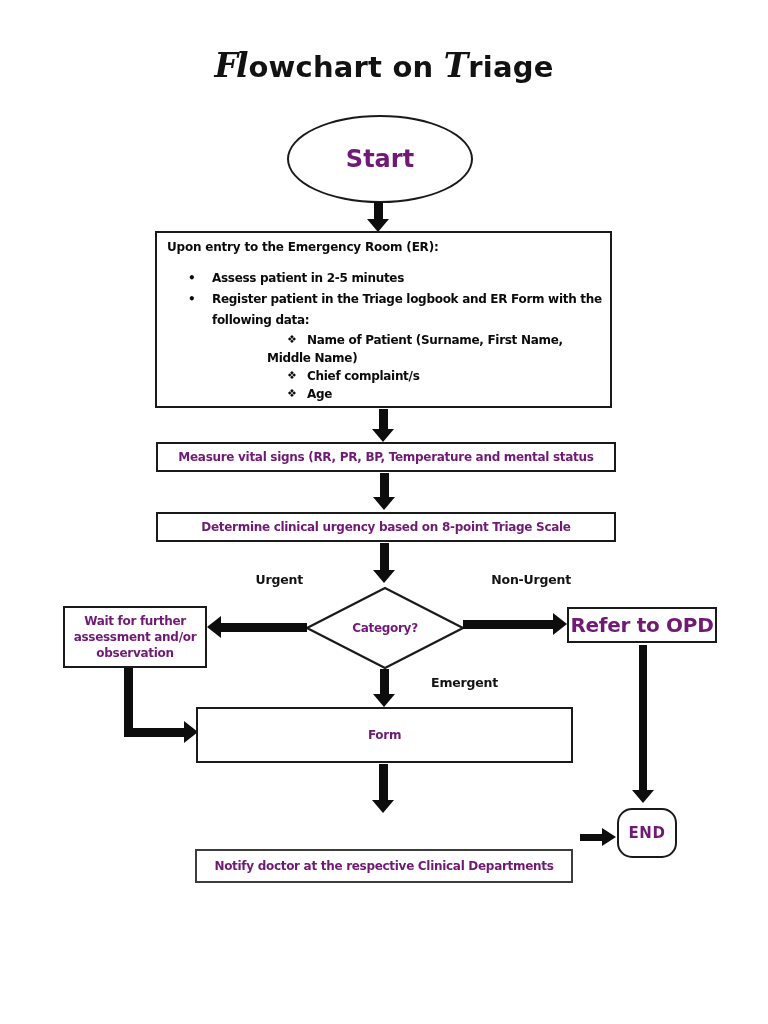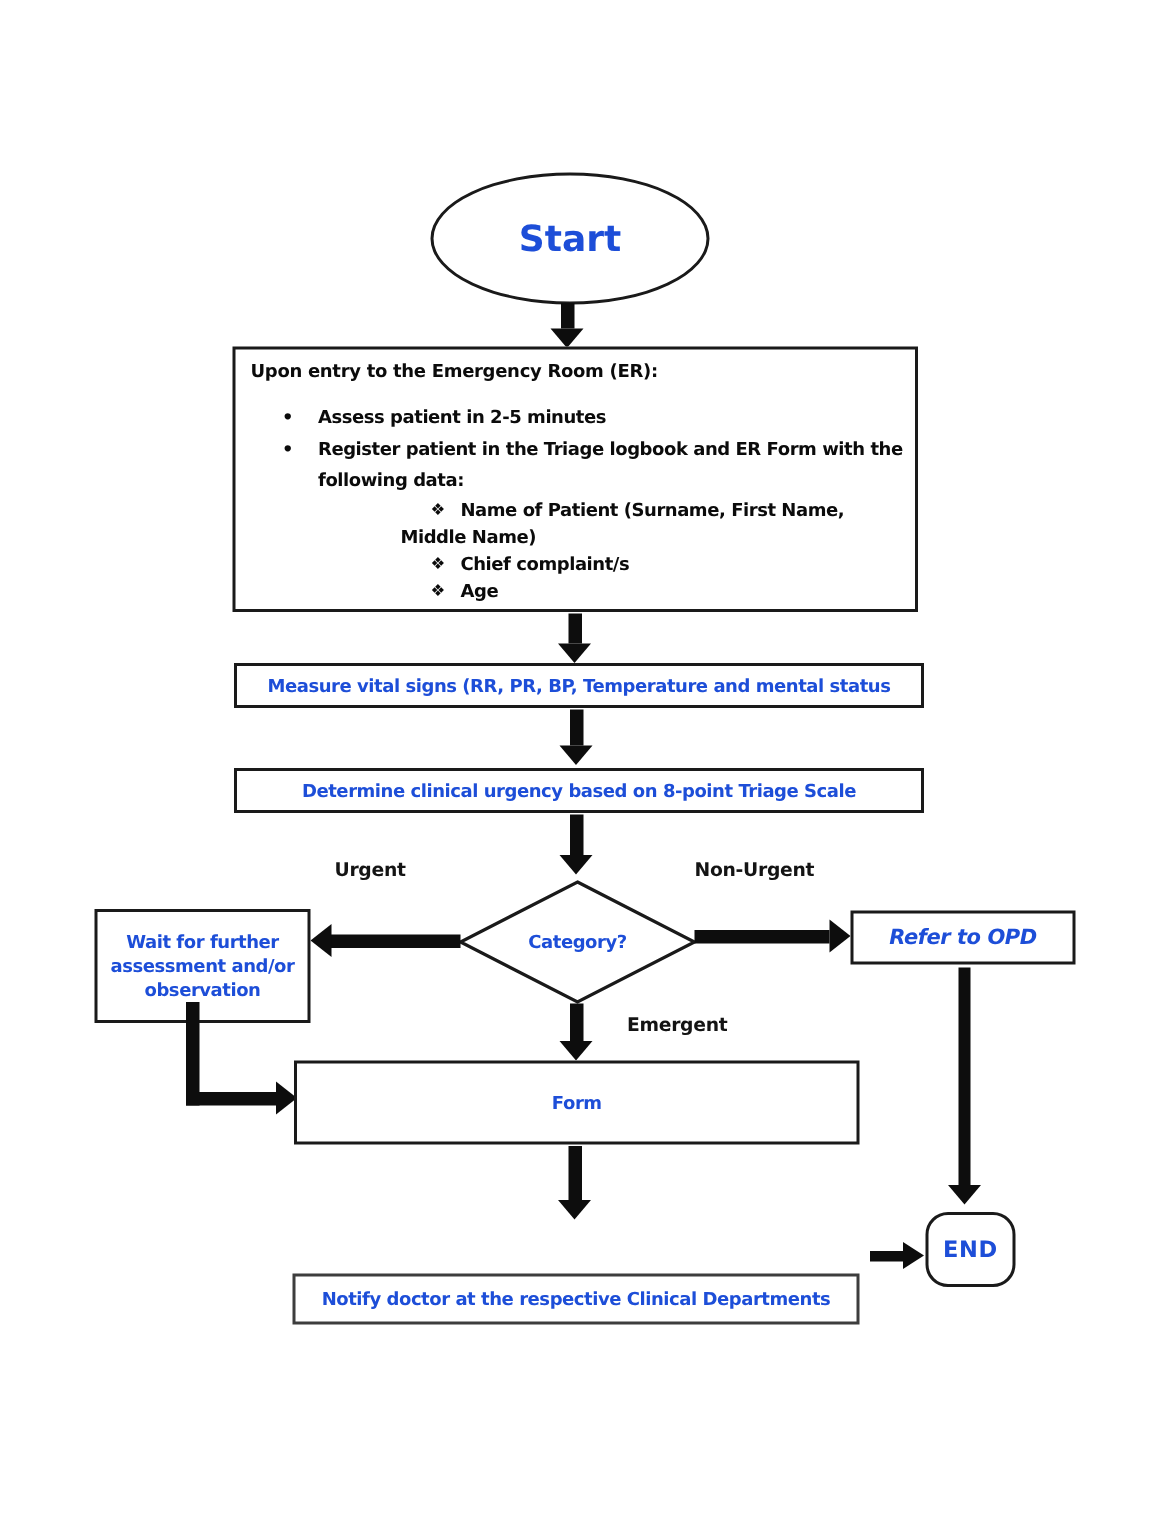--- a/index.html
+++ b/index.html
@@ -17,38 +17,38 @@
     font-family:"DejaVu Serif","Liberation Serif",serif;
     font-style:italic;font-weight:900;font-size:33px;letter-spacing:-2px;
     padding-right:2px;
   }
   
   .node{
     position:absolute;box-sizing:border-box;background:#ffffff;
     border:2px solid #1a1a1a;
   }
   .node-text{
-    font-size:12px;font-weight:bold;letter-spacing:-0.3px;color:#1d4ed8;
+    font-size:12px;font-weight:bold;letter-spacing:-0.3px;color:#701a75;
   }
   .center-flex{display:flex;align-items:center;justify-content:center;text-align:center;}
   .nowrap{white-space:nowrap;}
   
   .ellipse{border-radius:50%;}
   .endpill{border-radius:15px;}
   
   .shaft{position:absolute;background:#0d0d0d;}
   .tri{position:absolute;width:0;height:0;}
   .tri.down{border-left:11px solid transparent;border-right:11px solid transparent;border-top:13px solid #0d0d0d;}
   .tri.left{border-top:11px solid transparent;border-bottom:11px solid transparent;border-right:14px solid #0d0d0d;}
   .tri.right{border-top:11px solid transparent;border-bottom:11px solid transparent;border-left:14px solid #0d0d0d;}
   .tri.right.small{border-top:9px solid transparent;border-bottom:9px solid transparent;border-left:14px solid #0d0d0d;}
   
   .branch-label{
     position:absolute;font-size:12.5px;font-weight:bold;letter-spacing:-0.2px;
-    color:#141414;text-align:left;
+    color:#141414;text-align:right;
   }
   
   .entry-inner{padding:5px 10px 0 10px;overflow:hidden;height:169px;box-sizing:border-box;}
   .entry-heading{font-size:12px;font-weight:bold;letter-spacing:-0.2px;margin:2px 0 0 0;white-space:nowrap;}
   .b-row{display:flex;line-height:21px;font-size:12px;font-weight:bold;letter-spacing:-0.3px;}
   .b-row .dot{width:24px;margin-left:21px;text-align:left;flex:none;}
   .b-row .txt{white-space:nowrap;}
   .b-cont{margin-left:45px;line-height:21px;font-size:12px;font-weight:bold;letter-spacing:-0.3px;white-space:nowrap;}
   .s-row{display:flex;line-height:18px;font-size:12px;font-weight:bold;letter-spacing:-0.3px;}
   .s-row .dia{width:20px;margin-left:120px;text-align:left;flex:none;font-size:11px;}
@@ -57,20 +57,23 @@
   
   .diamond-wrap{position:absolute;left:305px;top:586px;width:160px;height:84px;}
   .diamond-wrap svg{position:absolute;left:0;top:0;}
   .diamond-label{position:absolute;left:0;top:0;width:160px;height:84px;}
 </style>
 </head>
 <body>
 
 <div class="page">
 
+  <div class="title">
+    <span class="fancy">Fl</span><span>owchart on </span><span class="fancy">T</span><span>riage</span>
+  </div>
 
   <div class="node ellipse center-flex" style="left:287px;top:115px;width:186px;height:88px;">
     <span class="node-text" style="font-size:24px;letter-spacing:0;">Start</span>
   </div>
 
   <div class="shaft" style="left:374px;top:202px;width:9px;height:17px;"></div>
   <div class="tri down" style="left:367px;top:219px;"></div>
 
   <div class="node" style="left:155px;top:231px;width:457px;height:177px;">
     <div class="entry-inner">
@@ -131,30 +134,30 @@
       <span class="node-text">Category?</span>
     </div>
   </div>
 
   <div class="shaft" style="left:220px;top:623px;width:87px;height:9px;"></div>
   <div class="tri left" style="left:207px;top:616px;"></div>
 
   <div class="shaft" style="left:463px;top:620px;width:90px;height:9px;"></div>
   <div class="tri right" style="left:553px;top:613px;"></div>
 
-  <div class="node center-flex" style="left:63px;top:606px;width:144px;height:76px;">
+  <div class="node center-flex" style="left:63px;top:606px;width:144px;height:62px;">
     <div class="node-text" style="line-height:16px;">
       <div class="nowrap">Wait for further</div>
       <div class="nowrap">assessment and/or</div>
       <div class="nowrap">observation</div>
     </div>
   </div>
 
   <div class="node center-flex" style="left:567px;top:607px;width:150px;height:36px;">
-    <span class="node-text nowrap" style="font-size:14px;font-style:italic;">Refer to OPD</span>
+    <span class="node-text nowrap" style="font-size:20px;">Refer to OPD</span>
   </div>
 
   <div class="shaft" style="left:380px;top:669px;width:9px;height:25px;"></div>
   <div class="tri down" style="left:373px;top:694px;"></div>
 
   <div class="shaft" style="left:124px;top:668px;width:9px;height:69px;"></div>
   <div class="shaft" style="left:124px;top:728px;width:62px;height:9px;"></div>
   <div class="tri right" style="left:184px;top:721px;"></div>
 
   <div class="node center-flex" style="left:196px;top:707px;width:377px;height:56px;">

